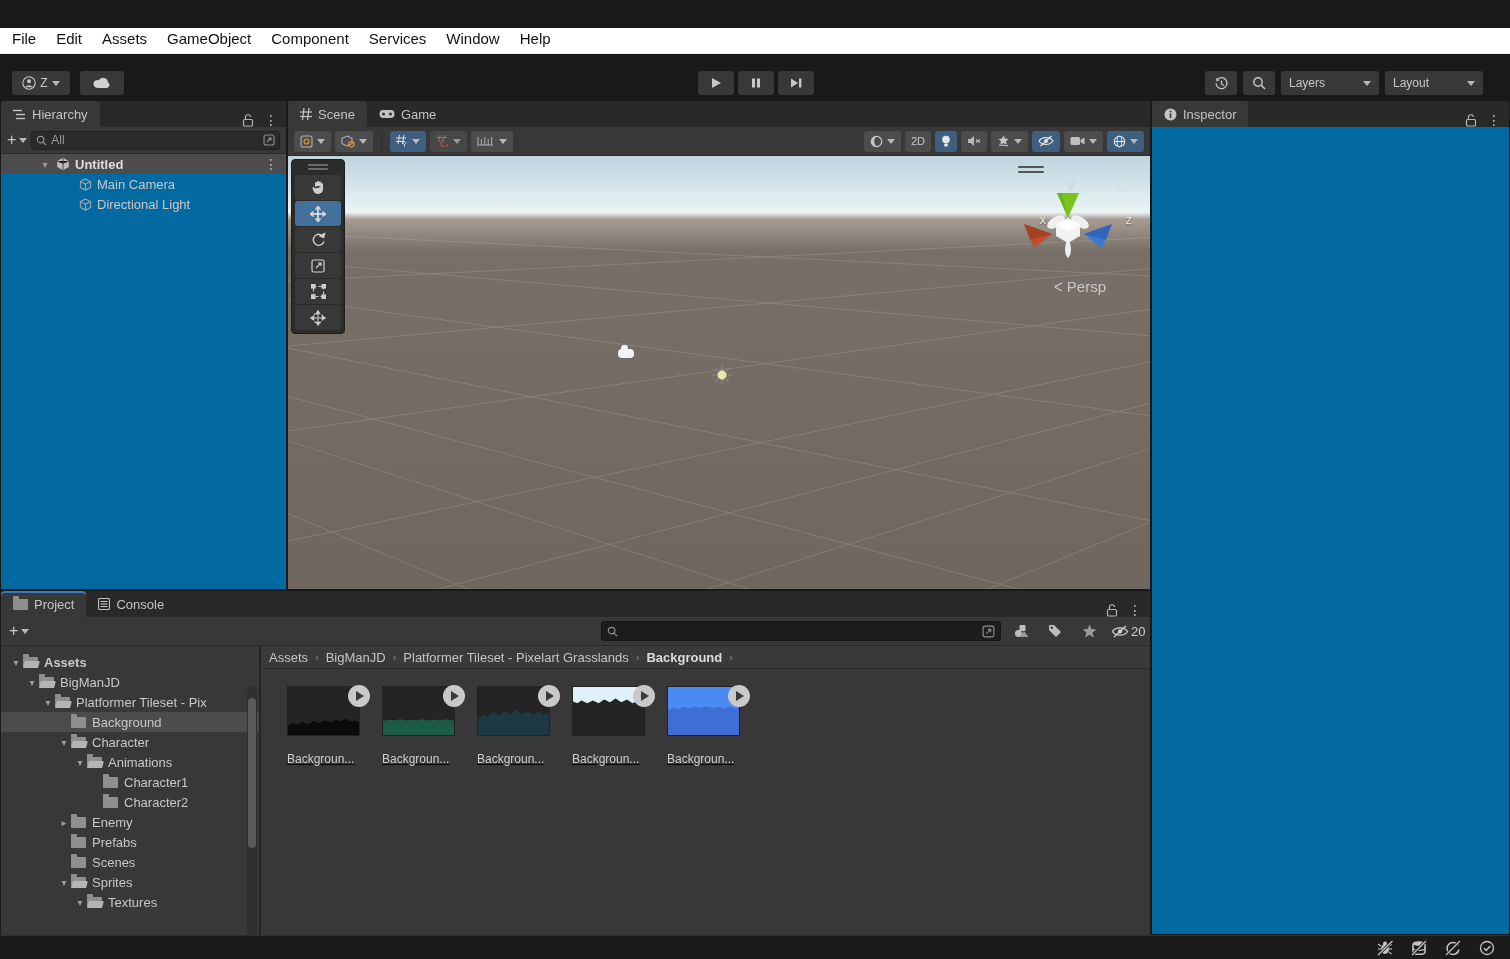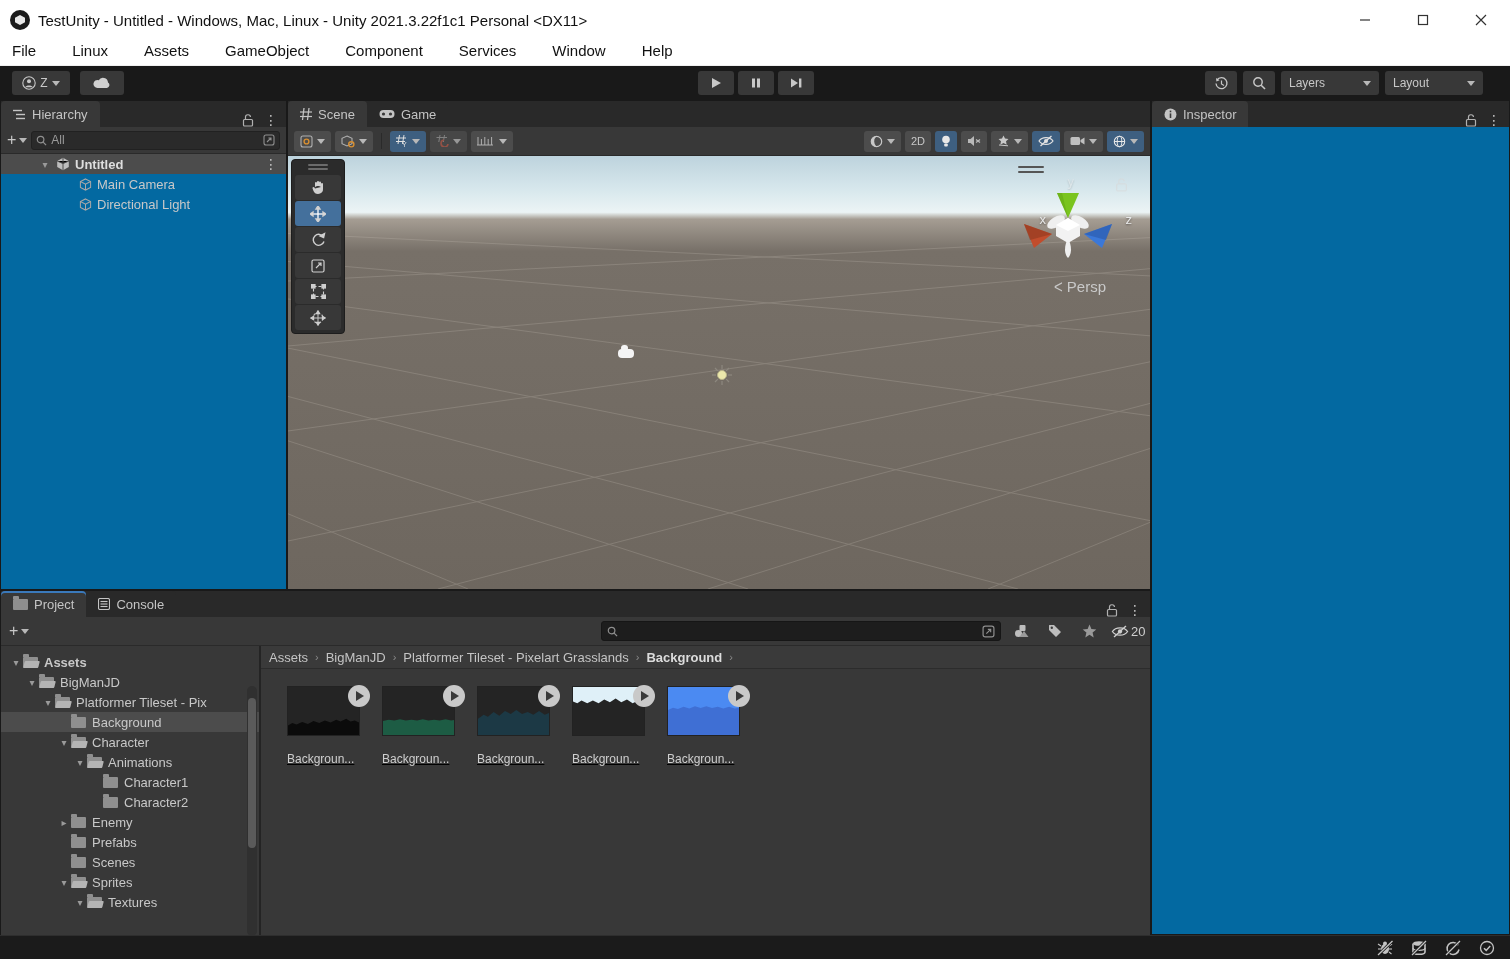--- a/index.html
+++ b/index.html
@@ -12,21 +12,21 @@
   #titlebar { left:0; top:0; width:1510px; height:40px; background:#ffffff; display:flex; align-items:center; }
   #unity-logo { width:20px; height:20px; margin:0 8px 0 10px; border-radius:50%; background:#1b1b1b; position:relative; }
   #unity-logo::after { content:""; position:absolute; inset:5px; background:#e8e8e8;
     clip-path:polygon(50% 0,100% 28%,100% 72%,50% 100%,0 72%,0 28%); }
   #title-text { font-size:15px; color:#111; }
   #win-controls { margin-left:auto; display:flex; height:40px; }
   .win-btn { width:58px; height:40px; display:flex; align-items:center; justify-content:center; color:#222; font-size:15px; }
   .win-btn svg { stroke:#333; }
 
   
-  #menubar { left:0; top:40px; width:1510px; height:26px; background:#ffffff; display:flex; align-items:center; padding-left:10px; gap:16px; border-bottom:1px solid #f0f0f0; }
+  #menubar { left:0; top:28px; width:1510px; height:26px; background:#ffffff; display:flex; align-items:center; padding-left:10px; gap:0; border-bottom:1px solid #f0f0f0; }
   .menu-item { font-size:15px; color:#111; padding:0 14px 4px 2px; margin-right:4px; cursor:default; }
 
   
   #toolbar { left:0; top:66px; width:1510px; height:34px; background:#191919; display:flex; align-items:center; }
   .tb-btn { background:#383838; border-radius:3px; height:24px; display:flex; align-items:center; justify-content:center; color:#c8c8c8; font-size:12px; gap:4px; }
   .caret { width:0; height:0; border-left:4px solid transparent; border-right:4px solid transparent; border-top:5px solid #b8b8b8; display:inline-block; }
   #account-btn { margin-left:12px; width:58px; }
   #cloud-btn { margin-left:10px; width:44px; }
   #play-group { position:absolute; left:698px; display:flex; gap:4px; }
   .play-btn { width:36px; }
@@ -131,45 +131,24 @@
   #status-icons { margin-left:auto; display:flex; gap:8px; padding-right:10px; }
   #status-icons .st { width:26px; height:20px; display:flex; align-items:center; justify-content:center; }
 
   svg { display:block; }
 </style>
 </head>
 <body>
 
 <div id="stage">
 
-  <div id="titlebar" class="abs">
-    <div id="unity-logo"></div>
-    <div id="title-text">TestUnity - Untitled - Windows, Mac, Linux - Unity 2021.3.22f1c1 Personal &lt;DX11&gt;</div>
-    <div id="win-controls">
-      <div class="win-btn">
-        <svg width="12" height="12" viewBox="0 0 12 12">
-            <line x1="1" y1="6" x2="11" y2="6" stroke-width="1.2"></line>
-          </svg>
-      </div>
-      <div class="win-btn">
-        <svg width="12" height="12" viewBox="0 0 12 12">
-            <rect x="1.5" y="1.5" width="9" height="9" fill="none" stroke-width="1.2"></rect>
-          </svg>
-      </div>
-      <div class="win-btn">
-        <svg width="12" height="12" viewBox="0 0 12 12">
-            <path d="M1 1 L11 11 M11 1 L1 11" stroke-width="1.2"></path>
-          </svg>
-      </div>
-    </div>
-  </div>
 
   <div id="menubar" class="abs">
       <div class="menu-item">File</div>
-      <div class="menu-item">Linux</div>
+      <div class="menu-item">Edit</div>
       <div class="menu-item">Assets</div>
       <div class="menu-item">GameObject</div>
       <div class="menu-item">Component</div>
       <div class="menu-item">Services</div>
       <div class="menu-item">Window</div>
       <div class="menu-item">Help</div>
     </div>
 
   <div id="toolbar" class="abs">
     <div id="account-btn" class="tb-btn">

